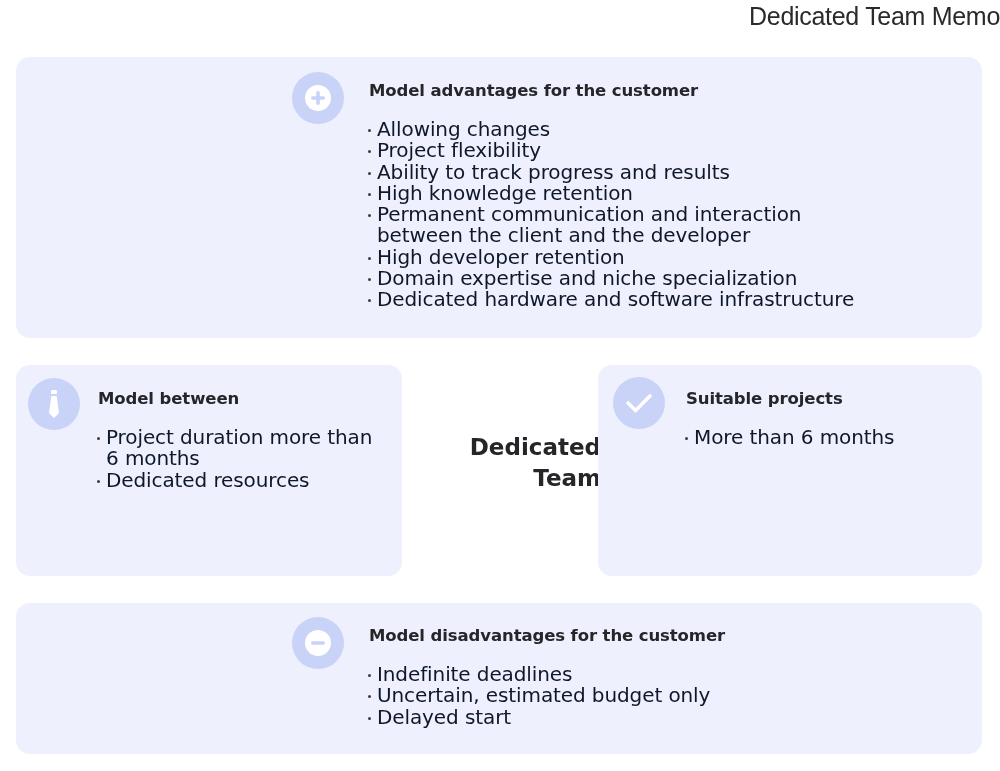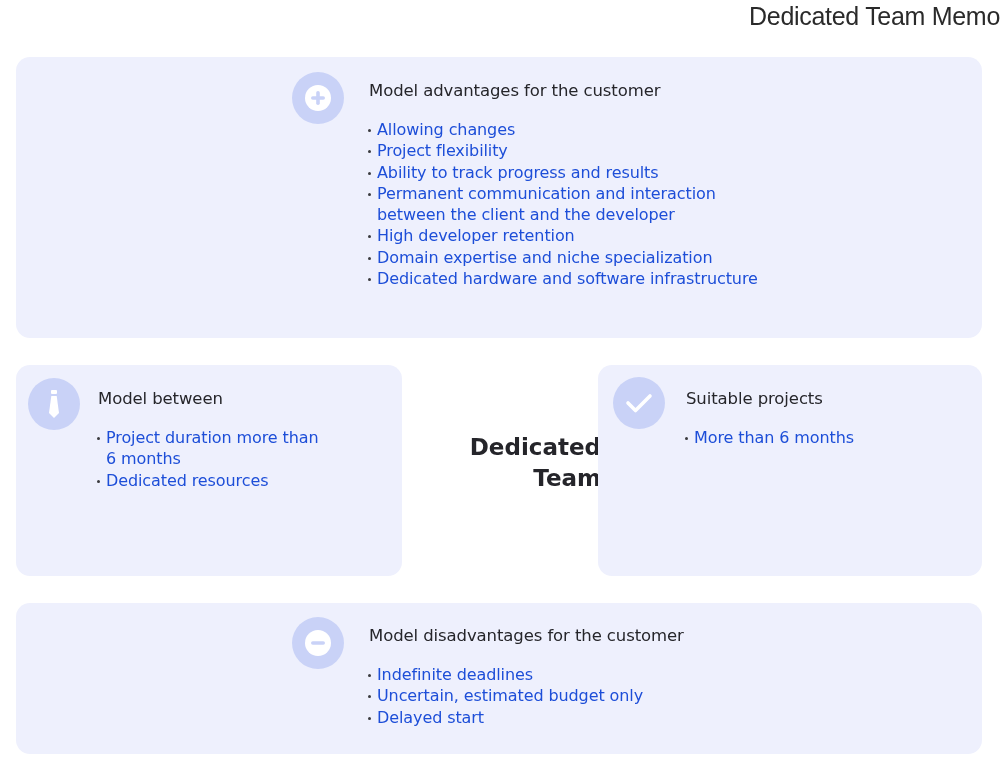--- a/index.html
+++ b/index.html
@@ -16,26 +16,26 @@
   }
   .box {
     position: absolute; background: #eef0fd; border-radius: 14px;
   }
   .icon {
     position: absolute; width: 52px; height: 52px; border-radius: 50%;
     background: #c9d2f7; display: flex; align-items: center; justify-content: center;
   }
   .icon svg { display: block; }
   .heading {
-    position: absolute; font-weight: normal; font-size: 16.5px; color: #25252a;
+    position: absolute; font-weight: bold; font-size: 16.5px; color: #25252a;
     white-space: nowrap; letter-spacing: -0.1px;
   }
   .list {
     position: absolute; margin: 0; padding: 0; list-style: none;
-    font-size: 16px; line-height: 21.3px; color: #1d4ed8; letter-spacing: -0.1px;
+    font-size: 20px; line-height: 21.3px; color: #0f172a; letter-spacing: -0.1px;
   }
   .list li { position: relative; padding-left: 9px; white-space: pre-line; }
   .list li::before {
     content: ""; position: absolute; left: 0; top: 10px; width: 3px; height: 3px;
     border-radius: 50%; background: #3a3a3e;
   }
   .center-label {
     position: absolute; left: 402px; top: 432px; width: 199px; text-align: right;
     font-weight: bold; font-size: 23px; line-height: 31px; color: #25252a;
     white-space: pre-line;
@@ -52,20 +52,21 @@
     <circle cx="15" cy="15" r="13" fill="#ffffff"></circle>
     <rect x="13.2" y="8" width="3.6" height="14" rx="1.8" fill="#c9d2f7"></rect>
     <rect x="8" y="13.2" width="14" height="3.6" rx="1.8" fill="#c9d2f7"></rect>
   </svg>
 </div>
 <div class="heading" style="left:369px; top:81px;">Model advantages for the customer</div>
 <ul class="list" style="left:368px; top:119px; width:560px;">
   <li>Allowing changes</li>
   <li>Project flexibility</li>
   <li>Ability to track progress and results</li>
+  <li>High knowledge retention</li>
   <li>Permanent communication and interaction
 between the client and the developer</li>
   <li>High developer retention</li>
   <li>Domain expertise and niche specialization</li>
   <li>Dedicated hardware and software infrastructure</li>
 </ul>
 
 <div class="box" style="left:16px; top:365px; width:386px; height:211px;"></div>
 <div class="icon" style="left:28px; top:378px;">
   <svg width="30" height="34" viewBox="0 0 30 34">

